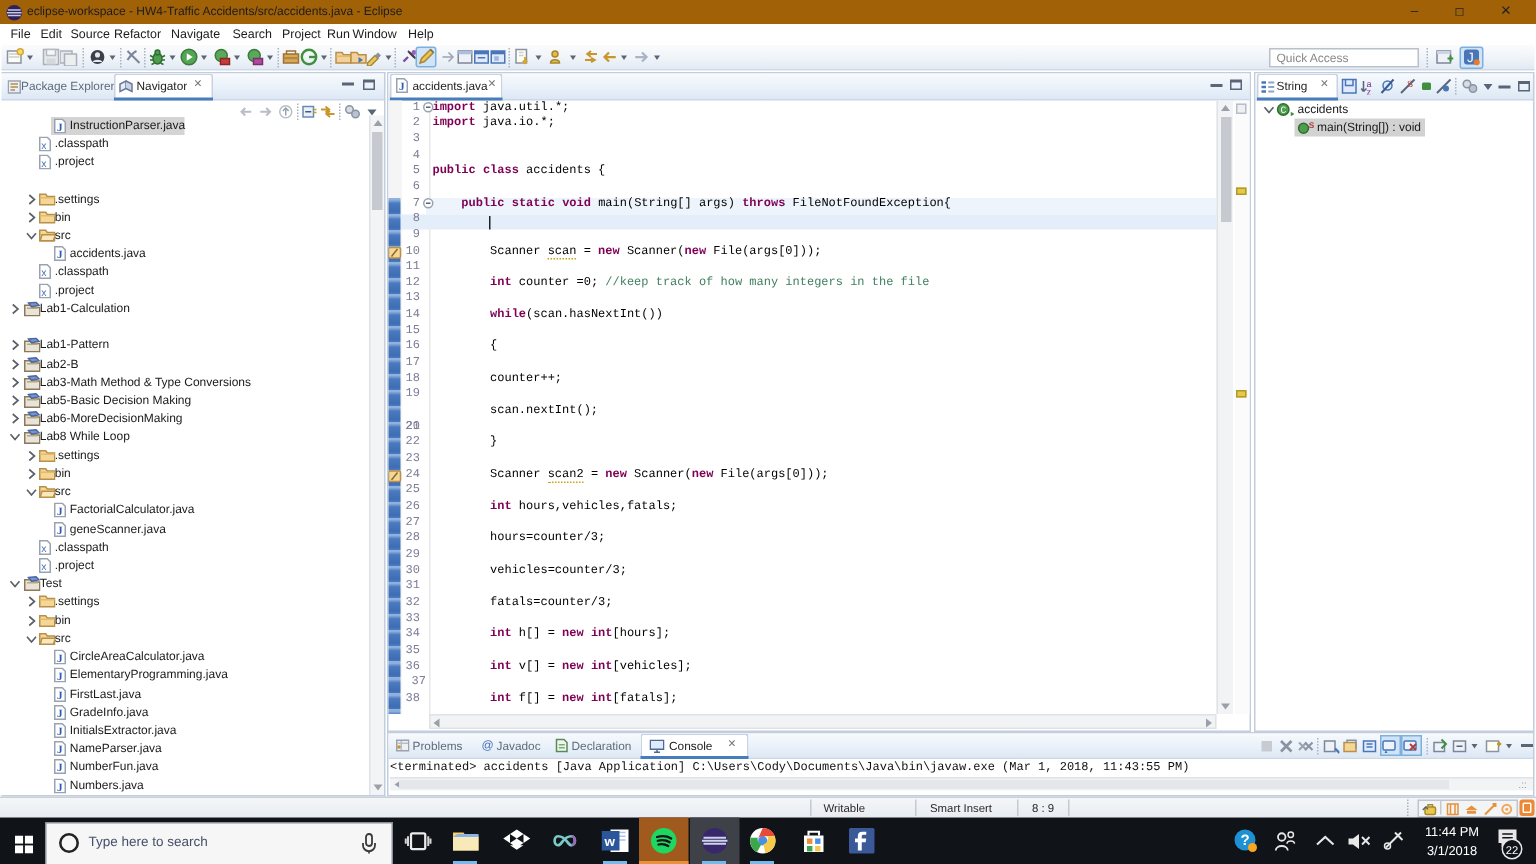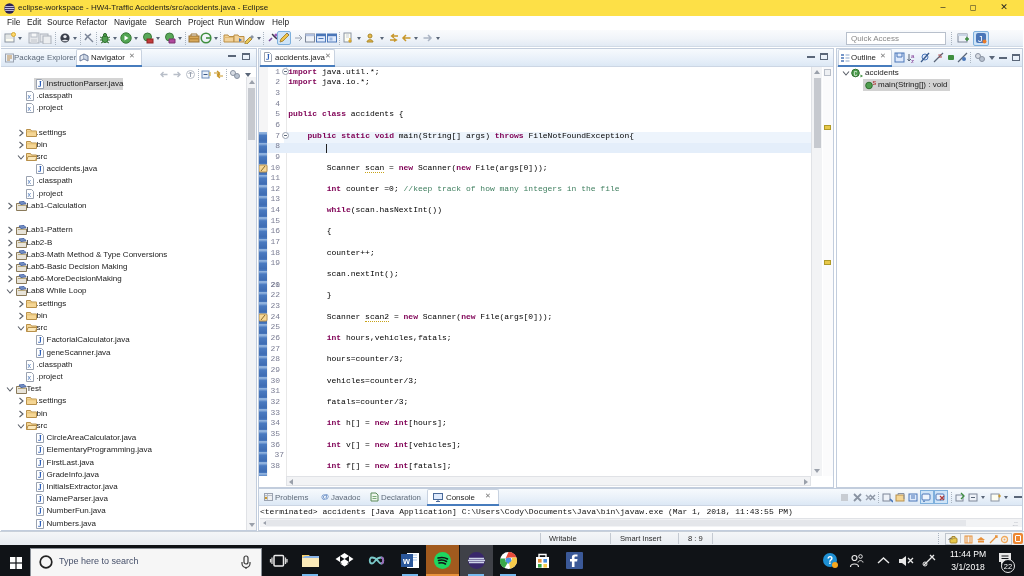--- a/index.html
+++ b/index.html
@@ -1,18 +1,18 @@
 <!DOCTYPE html>
 <html><head><meta charset="utf-8">
 <style>
 *{margin:0;padding:0;box-sizing:border-box;}
 html,body{width:1024px;height:576px;overflow:hidden;}
 body{font-family:"Liberation Sans",sans-serif;background:#fff;position:relative;transform:translateZ(0);}
 .abs{position:absolute;}
-#titlebar{left:0;top:0;width:1024px;height:16px;background:#fde047;}
+#titlebar{left:0;top:0;width:1024px;height:16px;background:#a16207;}
 #title-text{left:18px;top:1px;font-size:8px;color:#1c1c1c;line-height:14px;}
 .winbtn{top:0px;width:30px;height:15px;text-align:center;color:#222;font-size:9px;line-height:15px;}
 #menubar{left:0;top:16px;width:1024px;height:14px;background:#fff;}
 .menu{position:absolute;top:1px;font-size:8.3px;color:#1c1c1c;}
 #toolbar{left:1px;top:30px;width:1022px;height:17px;background:linear-gradient(180deg,#fafbfd 0%,#f0f4f9 55%,#e2eaf4 100%);border-bottom:1px solid #d0dae6;}
 .tsep{position:absolute;top:2px;width:1px;height:13px;background:transparent;border-left:1px dotted #aab4c0;}
 .ticon{position:absolute;top:2px;width:12px;height:12px;}
 .tdrop{position:absolute;top:7px;width:0;height:0;border-left:2.5px solid transparent;border-right:2.5px solid transparent;border-top:3.5px solid #5a6678;}
 #quickaccess{left:845px;top:2px;width:100px;height:13px;background:#fff;border:1px solid #b8c0cc;font-size:8px;color:#888;line-height:11px;padding-left:4px;}
 #leftpanel{left:1px;top:48px;width:256px;height:483px;background:#fff;border:1px solid #c2cddd;border-left:none;}
@@ -851,21 +851,21 @@
   </div>
 <div id="outline" class="abs">
     <div class="tabstrip" style="height:18px"></div>
     <div class="tab-active" style="left:1px;width:54px"></div>
     <div class="abs" style="left:3px;top:4px">
       <svg width="10" height="10">
         <path d="M1 2h3M1 5h3M1 8h3" stroke="#4a76b8" stroke-width="1.6"></path>
         <path d="M5.5 2h4M5.5 5h4M5.5 8h4" stroke="#8aa6cc" stroke-width="1.2"></path>
       </svg>
     </div>
-    <div class="tabtext" style="left:14px">Outline</div>
+    <div class="tabtext" style="left:14px">String</div>
     <div class="tclose" style="left:43px">✕</div>
     <div class="tab-underline" style="left:1px;top:16px;width:54px"></div>
     <div class="abs" style="left:57px;top:3px;width:11px;height:11px">
       <svg width="11" height="11">
         <rect x="1" y="1" width="9" height="9" fill="#dfeafc" stroke="#4a76b8"></rect>
         <path d="M3 1v4h5V1" fill="none" stroke="#4a76b8"></path>
       </svg>
     </div>
     <div class="abs" style="left:70px;top:3px;width:11px;height:11px">
       <svg width="11" height="11">

